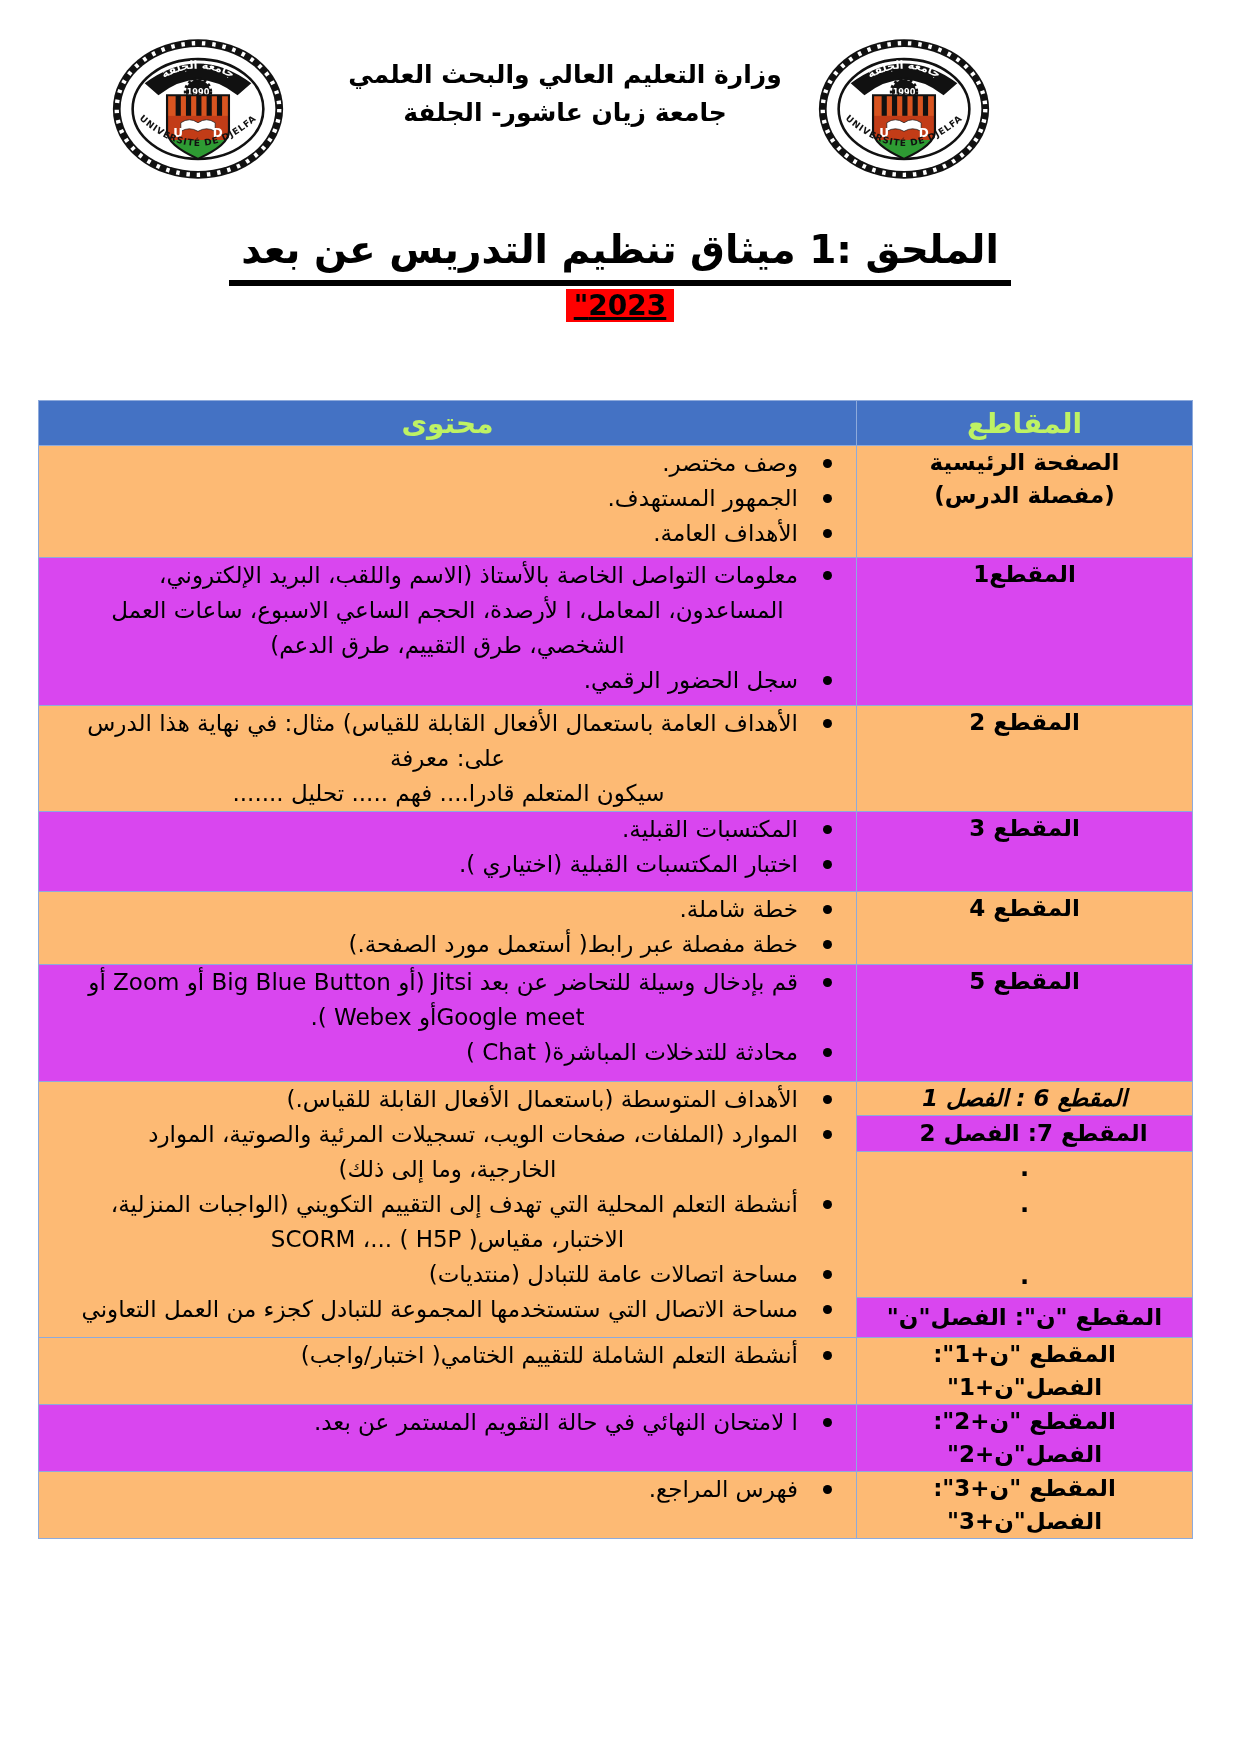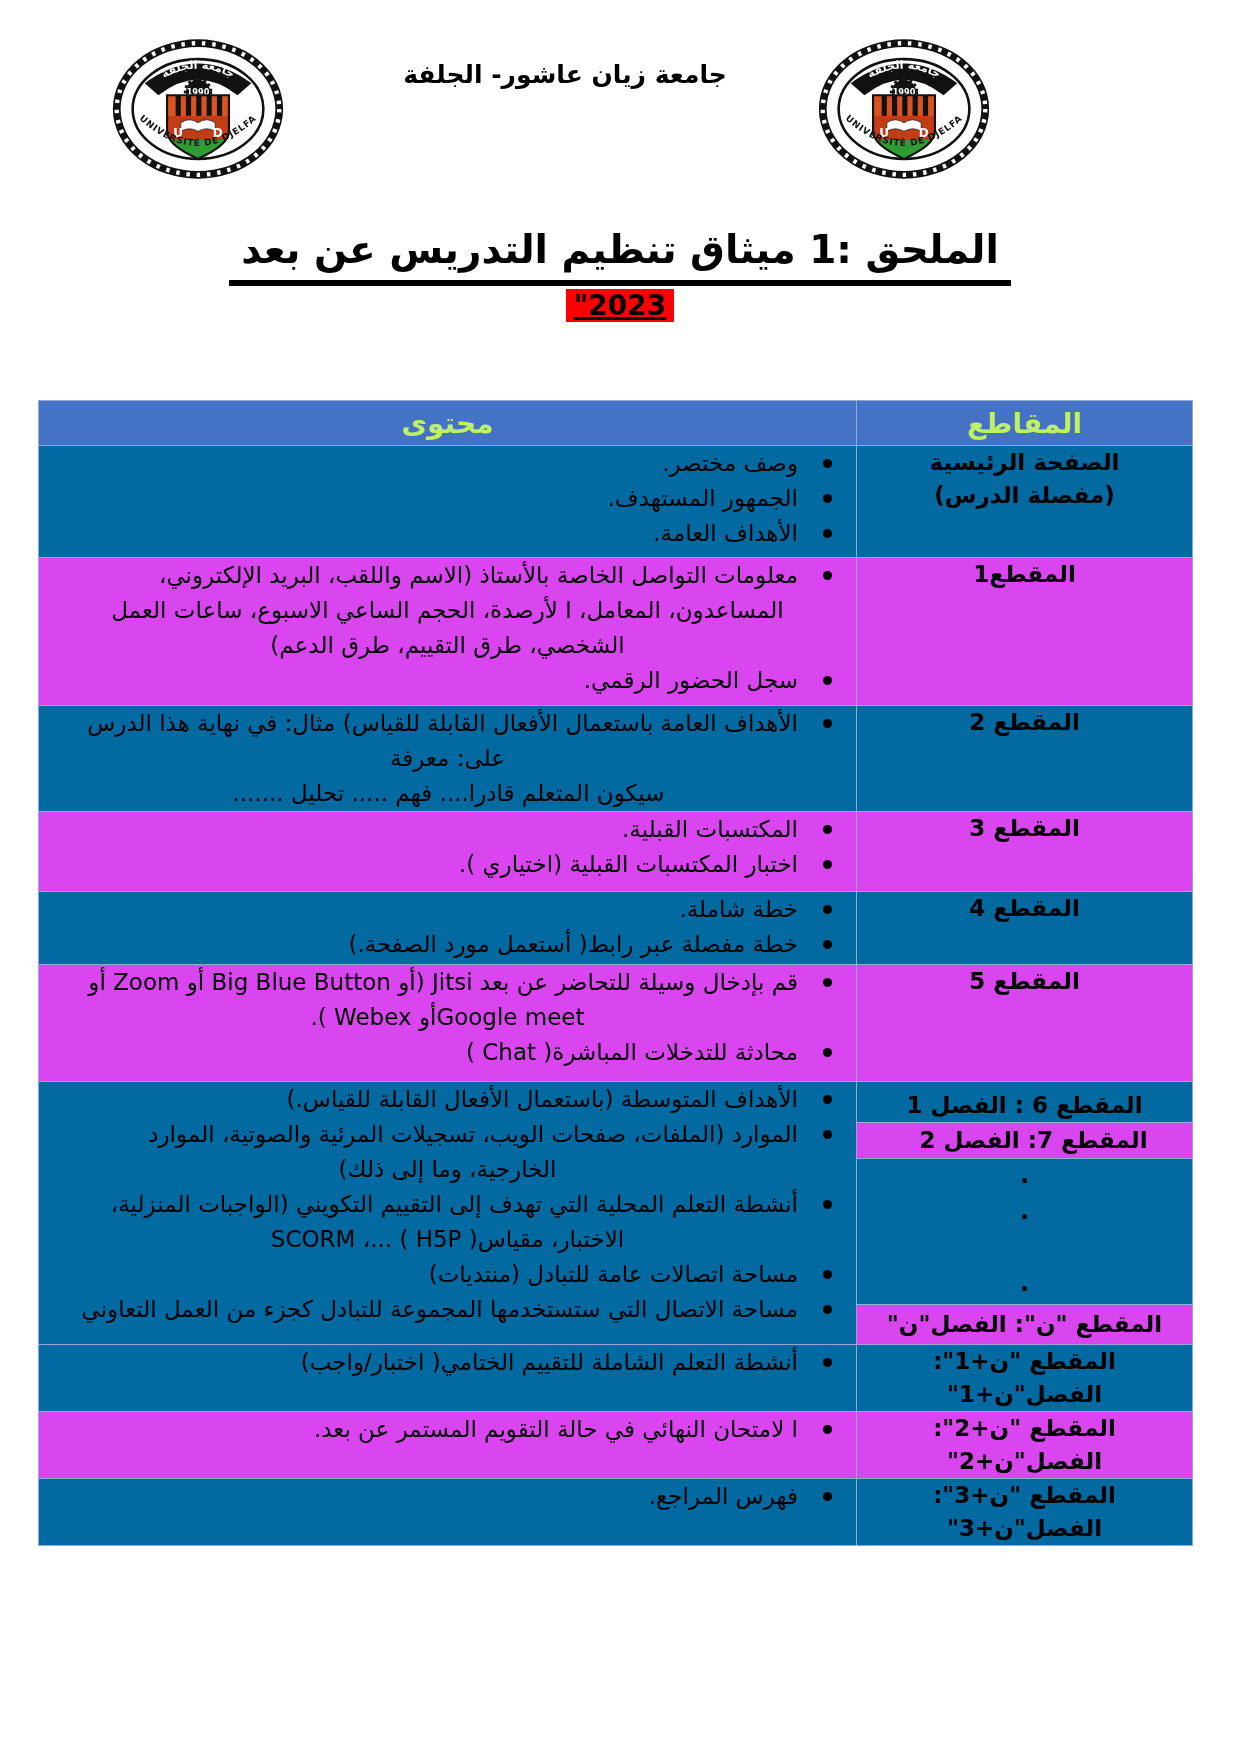--- a/index.html
+++ b/index.html
@@ -37,21 +37,21 @@
   
   .doc-table {
     position:absolute; top:400px; left:38px; width:1154px;
     border-collapse:collapse; table-layout:fixed;
   }
   .doc-table td, .doc-table th { border:1px solid #8eaadb; padding:0; vertical-align:top; }
   .doc-table th {
     background:#4472c4; color:#bef264; font-size:28px; font-weight:bold;
     height:44px; text-align:center; vertical-align:middle;
   }
-  .shade-b { background:#0369a1; }
+  .shade-b { background:#fdba74; }
   .shade-w { background:#d946ef; }
 
   .sec { text-align:center; font-weight:bold; font-size:23px; line-height:33px; padding-top:4px; }
   .sec .secline { padding:0 4px; }
 
   .con { font-size:23px; line-height:35px; padding-top:3px; font-weight:500; }
   .cline { position:relative; padding:0 58px 0 10px; text-align:right; min-height:35px; }
   .cline.c { text-align:center; padding:0 14px; }
   .cline.f { text-align:center; padding:0 8px 0 10px; }
   .cline .dot {
@@ -112,20 +112,21 @@
   </svg>
 
   <svg class="logo left" viewBox="0 0 200 164">
       <use href="#uni-logo"></use>
     </svg>
   <svg class="logo right" viewBox="0 0 200 164">
       <use href="#uni-logo"></use>
     </svg>
 
   <div class="hdr-text">
+    <div>وزارة التعليم العالي والبحث العلمي</div>
     <div>جامعة زيان عاشور- الجلفة</div>
   </div>
 
   <div class="title-wrap">
     <span class="title">الملحق :1 ميثاق تنظيم التدريس عن بعد</span>
   </div>
 
   <div class="subtitle">
     <div class="l2"><span class="hl">2023"</span></div>
   </div>
@@ -196,21 +197,21 @@
           <td class="sec shade-w">
             <div class="secline">المقطع 5</div>
           </td>
           <td class="con shade-w">
             <div class="cline"><span class="dot"></span>قم بإدخال وسيلة للتحاضر عن بعد Jitsi (أو Big Blue Button أو Zoom أو</div>
             <div class="cline c">Google meetأو Webex ).</div>
             <div class="cline"><span class="dot"></span>محادثة للتدخلات المباشرة( Chat )</div>
           </td>
         </tr>
         <tr style="height: 33px;">
-          <td class="sec shade-b" style="vertical-align: middle; padding-top: 7px;">
+          <td class="sec shade-b" style="vertical-align: middle; padding-top: 0px; font-style: italic;">
             <div class="secline">المقطع 6 : الفصل 1</div>
           </td>
           <td class="con shade-b" rowspan="4">
             <div class="cline"><span class="dot"></span>الأهداف المتوسطة (باستعمال الأفعال القابلة للقياس.)</div>
             <div class="cline"><span class="dot"></span>الموارد (الملفات، صفحات الويب، تسجيلات المرئية والصوتية، الموارد</div>
             <div class="cline c">الخارجية، وما إلى ذلك)</div>
             <div class="cline"><span class="dot"></span>أنشطة التعلم المحلية التي تهدف إلى التقييم التكويني (الواجبات المنزلية،</div>
             <div class="cline c">الاختبار، مقياسSCORM ،... ( H5P )</div>
             <div class="cline"><span class="dot"></span>مساحة اتصالات عامة للتبادل (منتديات)</div>
             <div class="cline"><span class="dot"></span>مساحة الاتصال التي ستستخدمها المجموعة للتبادل كجزء من العمل التعاوني</div>

